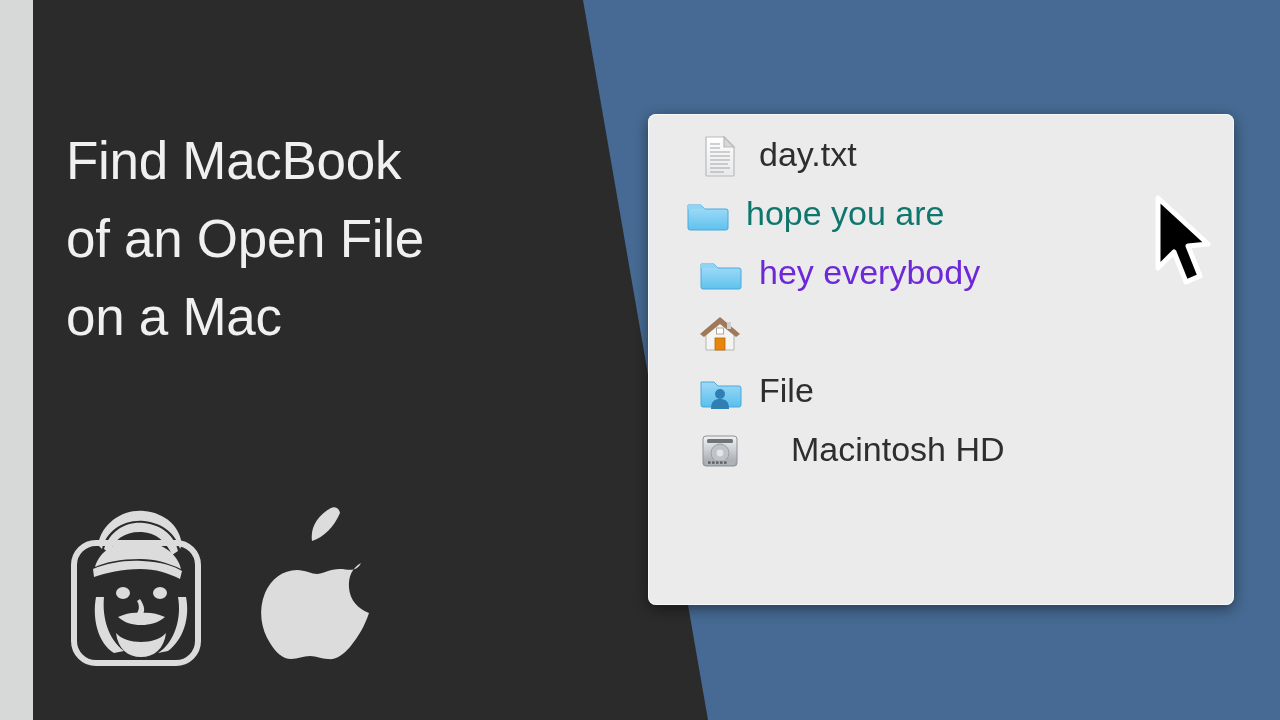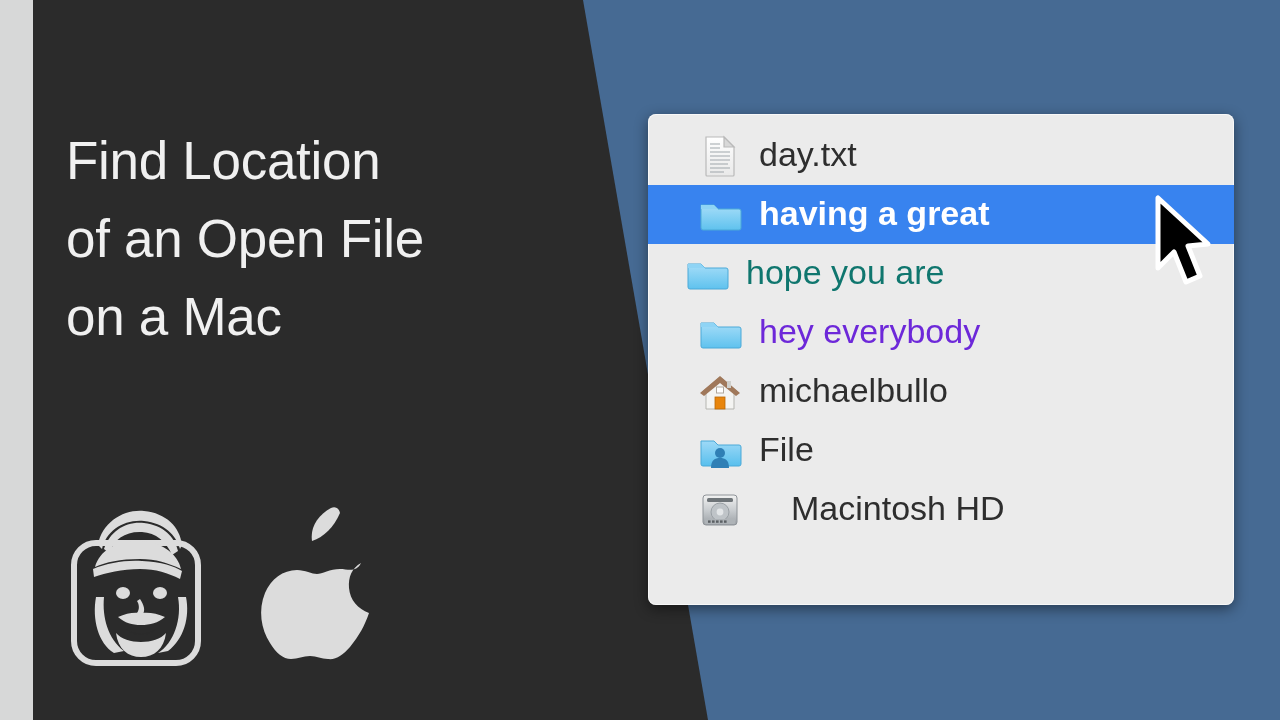--- a/index.html
+++ b/index.html
@@ -89,21 +89,21 @@
 </style>
 </head>
 <body>
 
 <div id="stage" style="background: rgb(70, 106, 147);">
 
   <div id="left-strip" style="background: rgb(215, 216, 216);"></div>
 
   <div id="dark-panel" style="background: rgb(43, 43, 43);"></div>
 
-  <div id="title-block" style="color: rgb(240, 240, 240);">Find Location
+  <div id="title-block" style="color: rgb(240, 240, 240);">Find MacBook
 of an Open File
 on a Mac</div>
 
   <div id="logo-row">
 
     <svg id="avatar-logo" viewBox="0 0 136 163">
       <g fill="#dcdcdc">
 
         <path d="M30 40 C34 17 56 4 76 6 C98 8 112 22 114 40 L112 44 C108 30 96 18 76 16 C56 14 38 26 34 44 Z"></path>
         <path d="M36 44 C42 26 58 16 76 18 C95 20 107 32 110 46 L104 50 C98 36 88 28 74 27 C58 26 46 34 41 48 Z"></path>
@@ -162,35 +162,20 @@
               <line x1="12" y1="22" x2="32" y2="22"></line>
               <line x1="12" y1="26" x2="32" y2="26"></line>
               <line x1="12" y1="30" x2="30" y2="30"></line>
               <line x1="12" y1="34" x2="32" y2="34"></line>
               <line x1="12" y1="38" x2="26" y2="38"></line>
             </g>
           </svg>
         </span>
         <span class="row-label">day.txt</span>
       </div>
-      <div class="menu-row selected" style="color: rgb(255, 255, 255); background: rgb(56, 131, 239);">
-        <span class="row-icon">
-          <svg width="44" height="44" viewBox="0 0 44 44">
-            <defs>
-              <linearGradient id="fg1" x1="0" y1="0" x2="0" y2="1">
-                <stop offset="0" stop-color="#a6ddf8"></stop>
-                <stop offset="1" stop-color="#5fc2ee"></stop>
-              </linearGradient>
-            </defs>
-            <path d="M3 12 h13 l4 4 h21 a2 2 0 0 1 2 2 v17 a2 2 0 0 1 -2 2 H5 a2 2 0 0 1 -2 -2 V12 Z" fill="url(#fg1)" stroke="#4ba9d8" stroke-width="1"></path>
-            <path d="M3 12 h13 l4 4 H3 Z" fill="#8fd4f5"></path>
-          </svg>
-        </span>
-        <span class="row-label">having a great</span>
-      </div>
       <div class="menu-row" style="color: #0f766e; padding-left: 36px;">
         <span class="row-icon">
           <svg width="44" height="44" viewBox="0 0 44 44">
             <defs>
               <linearGradient id="fg1" x1="0" y1="0" x2="0" y2="1">
                 <stop offset="0" stop-color="#a6ddf8"></stop>
                 <stop offset="1" stop-color="#5fc2ee"></stop>
               </linearGradient>
             </defs>
             <path d="M3 12 h13 l4 4 h21 a2 2 0 0 1 2 2 v17 a2 2 0 0 1 -2 2 H5 a2 2 0 0 1 -2 -2 V12 Z" fill="url(#fg1)" stroke="#4ba9d8" stroke-width="1"></path>
@@ -217,21 +202,20 @@
       <div class="menu-row" style="color: rgb(46, 46, 46);">
         <span class="row-icon">
           <svg width="44" height="44" viewBox="0 0 44 44">
             <path d="M4 22 L22 7 L40 22 L36 22 L36 39 L8 39 L8 22 Z" fill="#f4f4f2" stroke="#b5b5b0" stroke-width="1"></path>
             <path d="M2 23 L22 6 L42 23 L38 26 L22 13 L6 26 Z" fill="#a0785a"></path>
             <rect x="17" y="27" width="10" height="12" fill="#e8850c" stroke="#b96806" stroke-width="0.8"></rect>
             <rect x="18.5" y="17" width="7" height="6" fill="#ffffff" stroke="#b0a79c" stroke-width="1"></rect>
             <rect x="29" y="11" width="4" height="7" fill="#cfcfcb"></rect>
           </svg>
         </span>
-        <span class="row-label">michaelbullo</span>
       </div>
       <div class="menu-row" style="color: rgb(46, 46, 46);">
         <span class="row-icon">
           <svg width="44" height="44" viewBox="0 0 44 44">
             <defs>
               <linearGradient id="fg2" x1="0" y1="0" x2="0" y2="1">
                 <stop offset="0" stop-color="#9ed9f7"></stop>
                 <stop offset="1" stop-color="#58bfed"></stop>
               </linearGradient>
             </defs>

